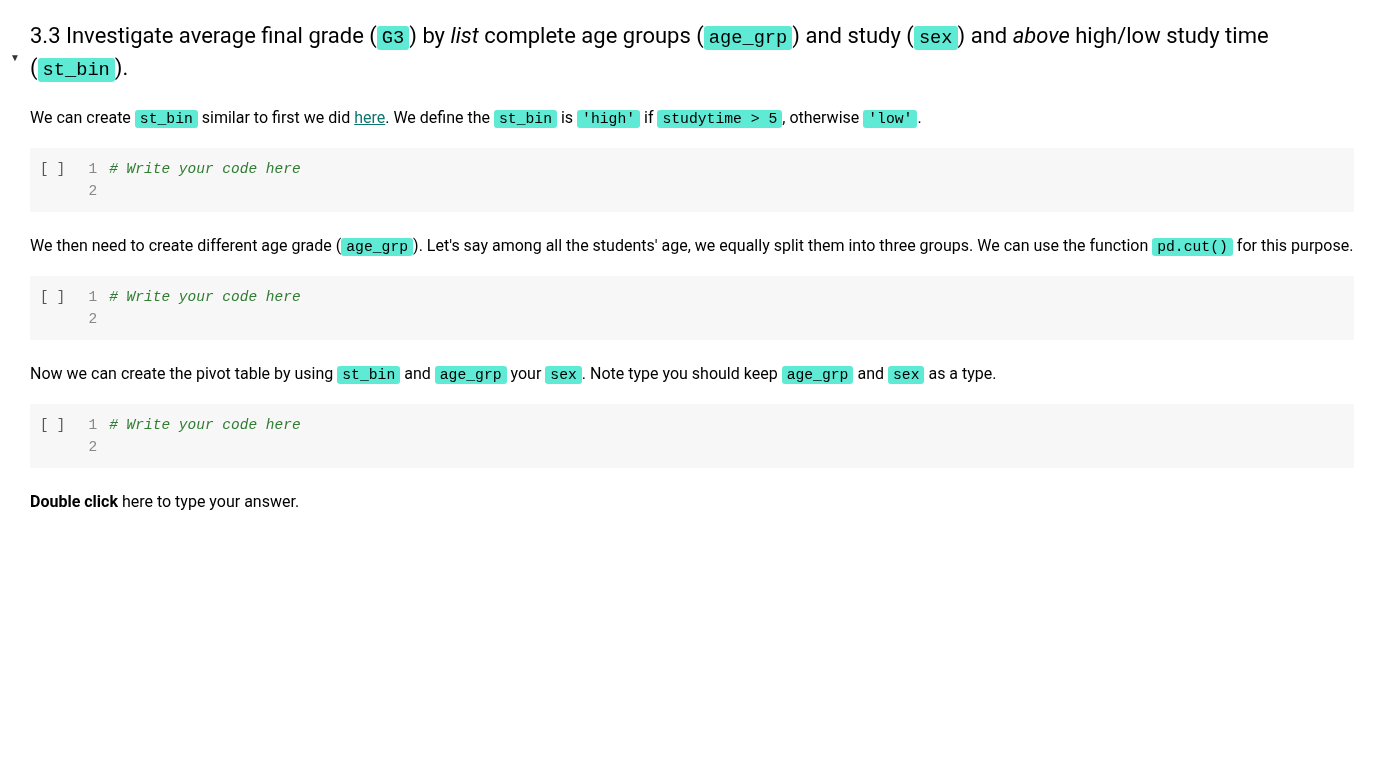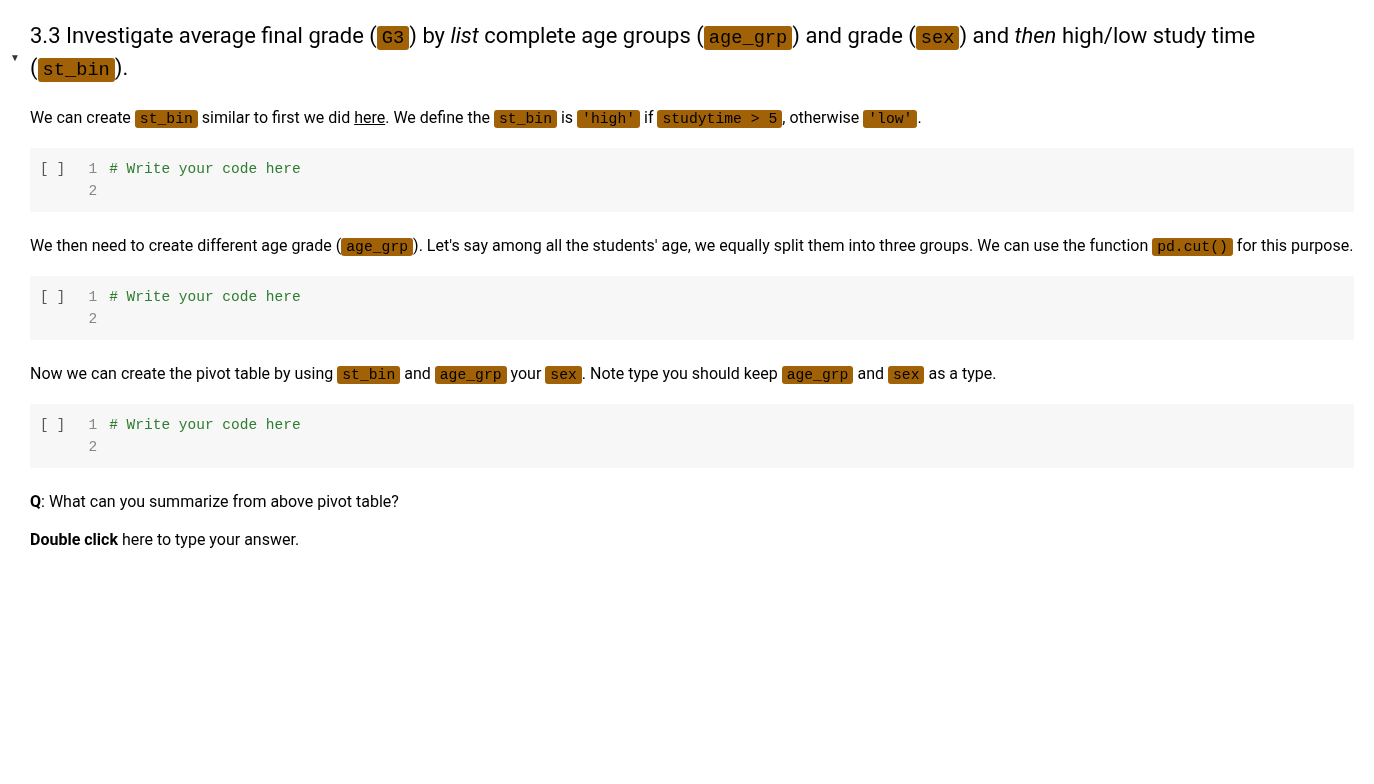--- a/index.html
+++ b/index.html
@@ -33,36 +33,36 @@
       line-height: 1.45;
       margin-bottom: 22px;
     }
     .text-block {
       font-size: 16px;
       line-height: 1.5;
       margin-bottom: 14px;
     }
     code.inline {
       font-family: "Courier New", Courier, monospace;
-      background: #a16207;
+      background: #5eead4;
       padding: 1px 5px;
       border-radius: 3px;
       font-size: 0.92em;
     }
     .heading code.inline {
       font-size: 0.85em;
     }
     em {
       font-style: italic;
     }
     strong {
       font-weight: 700;
     }
     a.link {
-      color: #000000;
+      color: #0f766e;
     }
     .code-cell {
       display: flex;
       align-items: flex-start;
       background: #f7f7f7;
       margin: 18px 0 22px 0;
       padding: 10px 0;
     }
     .exec-prompt {
       font-family: "Courier New", Courier, monospace;
@@ -86,35 +86,36 @@
       text-align: right;
       width: 18px;
       margin-right: 12px;
       user-select: none;
     }
     .code-text {
       color: #000;
     }
     .comment {
       color: #2e7d32;
+      font-style: italic;
     }
     .wrapper {
       position: relative;
     }
   </style>
 </head>
 <body>
 
 <div class="wrapper">
   <span class="collapse-arrow">▼</span>
 
   <div class="content">
 
     <div class="heading">
-      <span>3.3 Investigate average final grade (</span><code class="inline">G3</code><span>) by </span><em>list</em><span> complete age groups (</span><code class="inline">age_grp</code><span>) and grade (</span><code class="inline">sex</code><span>) and </span><em>then</em><span> high/low study time (</span><code class="inline">st_bin</code><span>).</span>
+      <span>3.3 Investigate average final grade (</span><code class="inline">G3</code><span>) by </span><em>list</em><span> complete age groups (</span><code class="inline">age_grp</code><span>) and study (</span><code class="inline">sex</code><span>) and </span><em>above</em><span> high/low study time (</span><code class="inline">st_bin</code><span>).</span>
     </div>
 
 
     <div class="text-block">
       <span>We can create </span><code class="inline">st_bin</code><span> similar to first we did </span><a href="#" class="link">here</a><span>. We define the </span><code class="inline">st_bin</code><span> is </span><code class="inline">'high'</code><span> if </span><code class="inline">studytime &gt; 5</code><span>, otherwise </span><code class="inline">'low'</code><span>.</span>
     </div>
 
     <div class="code-cell">
       <div class="exec-prompt">[ ]</div>
       <div class="code-lines">
@@ -158,22 +159,19 @@
           <span class="lineno">1</span>
           <span class="code-text comment"># Write your code here</span>
         </div>
         <div class="code-line">
           <span class="lineno">2</span>
           <span class="code-text"></span>
         </div>
       </div>
     </div>
 
-    <div class="text-block">
-      <strong>Q</strong><span>: What can you summarize from above pivot table?</span>
-    </div>
 
     <div class="text-block">
       <strong>Double click</strong><span> here to type your answer.</span>
     </div>
 
   </div>
 </div>
 
 </body></html>

